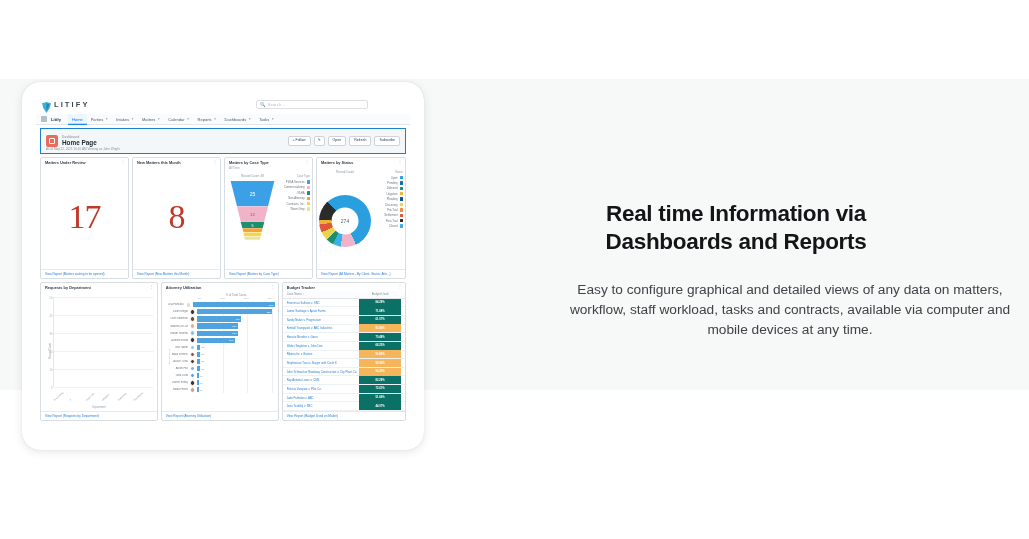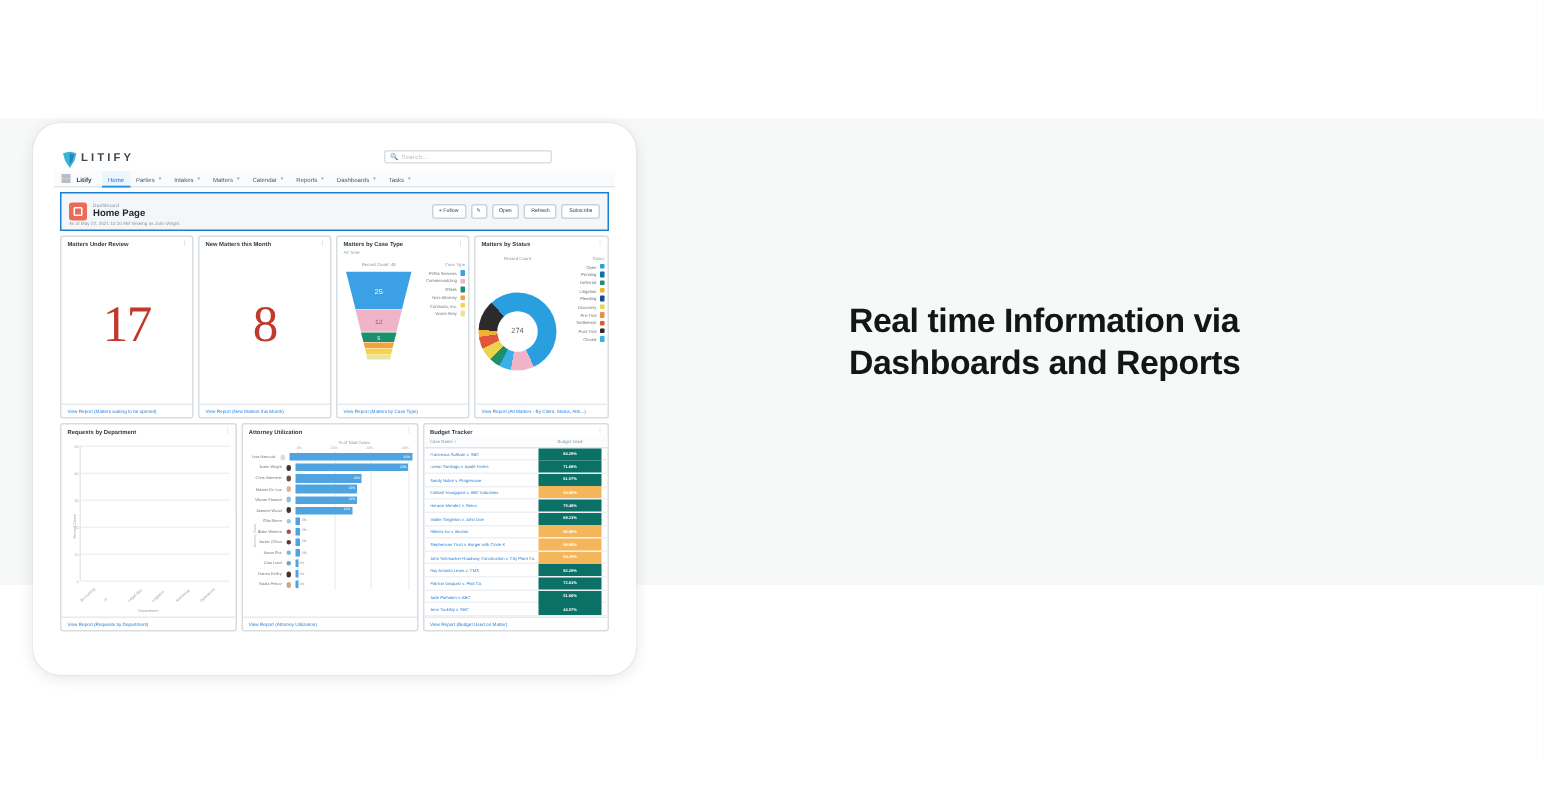--- a/index.html
+++ b/index.html
@@ -321,20 +321,21 @@
     width: 42px; height: 8px;
     display: flex; align-items: center; justify-content: center;
     font-size: 2.7px; color: #fff; font-weight: 700;
   }
 
   
   .copy {
     position: absolute;
     left: 566px; top: 200px;
     width: 450px;
+    text-align: center;
   }
   .copy h1 {
     font-size: 22.5px; font-weight: 700; color: #131517;
     line-height: 1.26; letter-spacing: -.3px;
     max-width: 340px;
   }
   .copy p {
     margin-top: 23px;
     font-size: 13.7px; color: #3f4347; line-height: 1.47;
     max-width: 448px;
@@ -830,13 +831,14 @@
         </div>
         <div class="card-ft">View Report (Budget Used on Matter)</div>
       </div>
     </div>
 
   </div>
 </div>
 
 <div class="copy">
   <h1>Real time Information via Dashboards and Reports</h1>
+  <p>Easy to configure graphical and detailed views of any data on matters, workflow, staff workload, tasks and contracts, available via computer and mobile devices at any time.</p>
 </div>
 
 </body></html>

